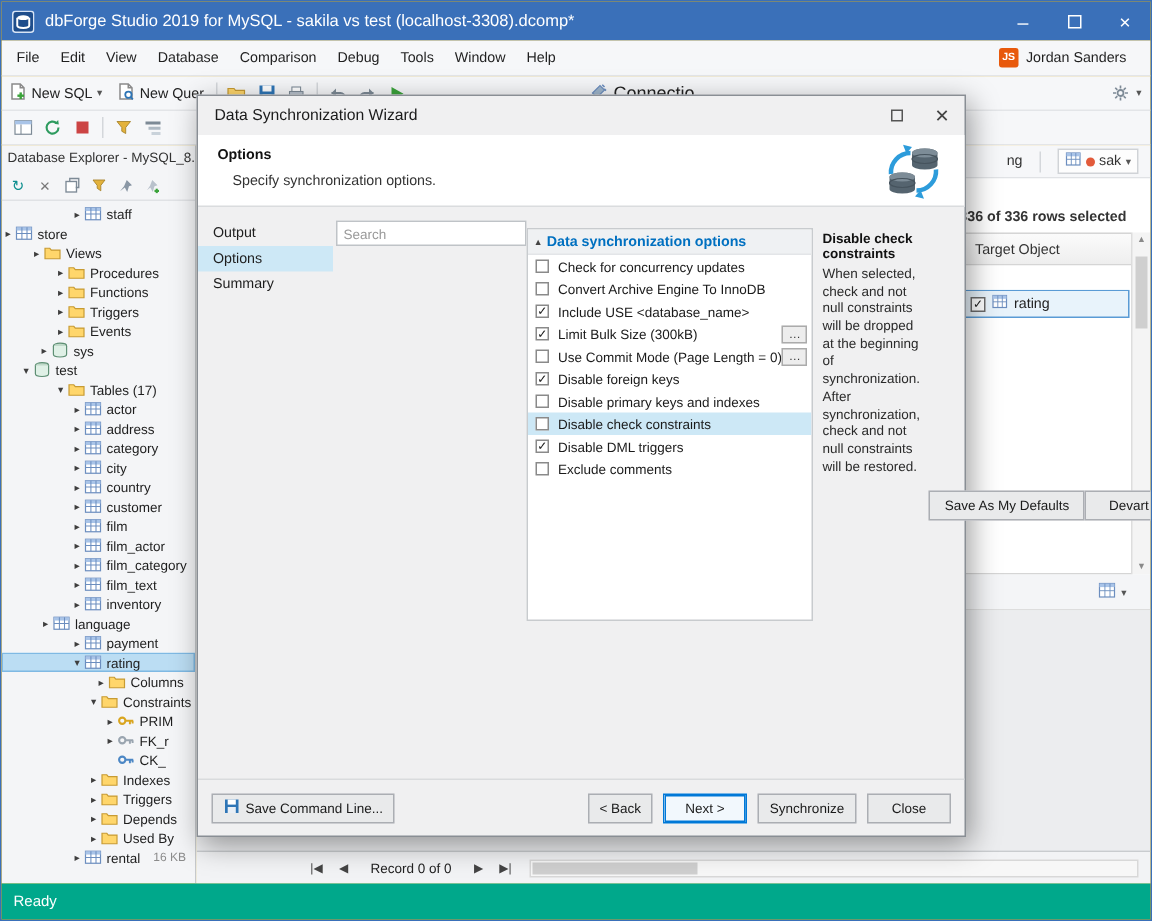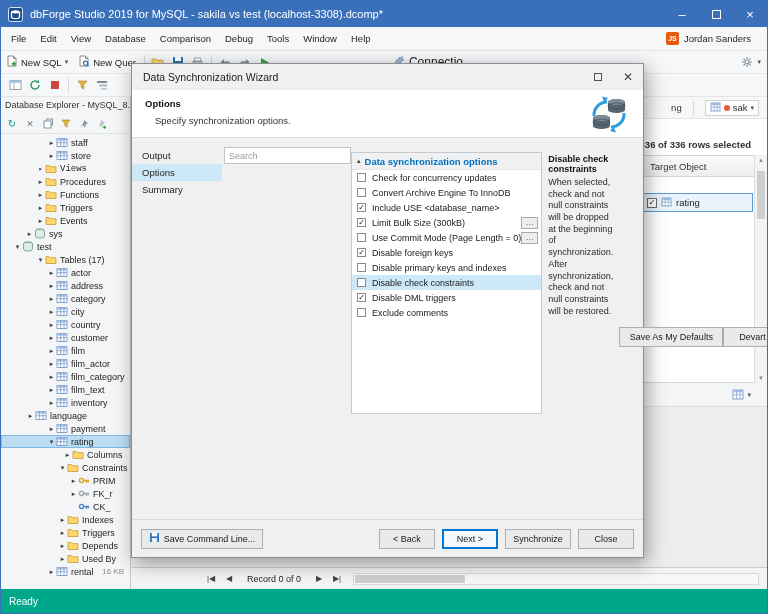--- a/index.html
+++ b/index.html
@@ -104,21 +104,21 @@
   .desc{padding:7px 6px 0 6px;}
   .desc-title{font-size:9px;font-weight:bold;color:#111;}
   .desc-text{font-size:9px;color:#2A2A2A;padding-top:3px;line-height:1.3;max-width:404px;}
   .defaults{display:flex;align-items:center;margin-top:7px;}
   .btn{height:20px;background:#E9EAEB;border:1px solid #ABAEB3;font-size:9px;color:#1A1A1A;display:flex;align-items:center;justify-content:center;font-family:inherit;white-space:nowrap;}
   .btn.w-saveas{width:104px;}
   .btn.w-devart{width:94px;margin-left:auto;margin-right:6px;}
   .btn.w-mydef{width:98px;}
   .dlg-bottom{height:38px;border-top:1px solid #D9DBDD;display:flex;align-items:center;padding:0 9px;gap:7px;flex:none;margin-top:auto;}
   .btn.w-cmd{width:122px;gap:4px;}
-  .btn.w-back{width:56px;margin-left:auto;}
+  .btn.w-back{width:43px;margin-left:auto;}
   .btn.w-next{width:56px;}
   .btn.w-sync{width:66px;}
   .btn.w-close{width:56px;}
   .btn.focused{border-color:var(--accent);box-shadow:inset 0 0 0 1px var(--accent);background:#F2F8FD;}
 
   
   .statusbar{position:absolute;left:0;right:0;bottom:0;height:24px;background:var(--statusbar);color:#fff;display:flex;align-items:center;padding-left:8px;font-size:10px;}
 </style>
 </head>
 <body>
@@ -307,34 +307,34 @@
             <svg width="12" height="11" viewBox="0 0 12 11">
               <rect x="1" y="1.5" width="10" height="8" fill="#fff" stroke="#6C8EBF" stroke-width="0.8"></rect>
               <rect x="1" y="1.5" width="10" height="2.2" fill="#A9C4E8"></rect>
               <line x1="4.6" y1="1.5" x2="4.6" y2="9.5" stroke="#6C8EBF" stroke-width="0.7"></line>
               <line x1="8" y1="1.5" x2="8" y2="9.5" stroke="#6C8EBF" stroke-width="0.7"></line>
               <line x1="1" y1="5.7" x2="11" y2="5.7" stroke="#6C8EBF" stroke-width="0.7"></line>
             </svg>
           </span>
           <span class="tree-label">staff</span>
         </div>
-        <div class="tree-row" style="padding-left: 46px;">
+        <div class="tree-row" style="">
           <span class="expander">▸</span>
           <span class="tree-ico">
             <svg width="12" height="11" viewBox="0 0 12 11">
               <rect x="1" y="1.5" width="10" height="8" fill="#fff" stroke="#6C8EBF" stroke-width="0.8"></rect>
               <rect x="1" y="1.5" width="10" height="2.2" fill="#A9C4E8"></rect>
               <line x1="4.6" y1="1.5" x2="4.6" y2="9.5" stroke="#6C8EBF" stroke-width="0.7"></line>
               <line x1="8" y1="1.5" x2="8" y2="9.5" stroke="#6C8EBF" stroke-width="0.7"></line>
               <line x1="1" y1="5.7" x2="11" y2="5.7" stroke="#6C8EBF" stroke-width="0.7"></line>
             </svg>
           </span>
           <span class="tree-label">store</span>
         </div>
-        <div class="tree-row" style="padding-left: 35px; font-family: Liberation Mono, monospace;">
+        <div class="tree-row" style="padding-left: 19px;">
           <span class="expander">▸</span>
           <span class="tree-ico">
             <svg width="12" height="11" viewBox="0 0 12 11">
               <path d="M1 2.5h3.2l1 1.2H11V9.5H1z" fill="#FFD66B" stroke="#C79B33" stroke-width="0.8"></path>
             </svg>
           </span>
           <span class="tree-label">Views</span>
         </div>
         <div class="tree-row" style="padding-left: 35px;">
           <span class="expander">▸</span>

